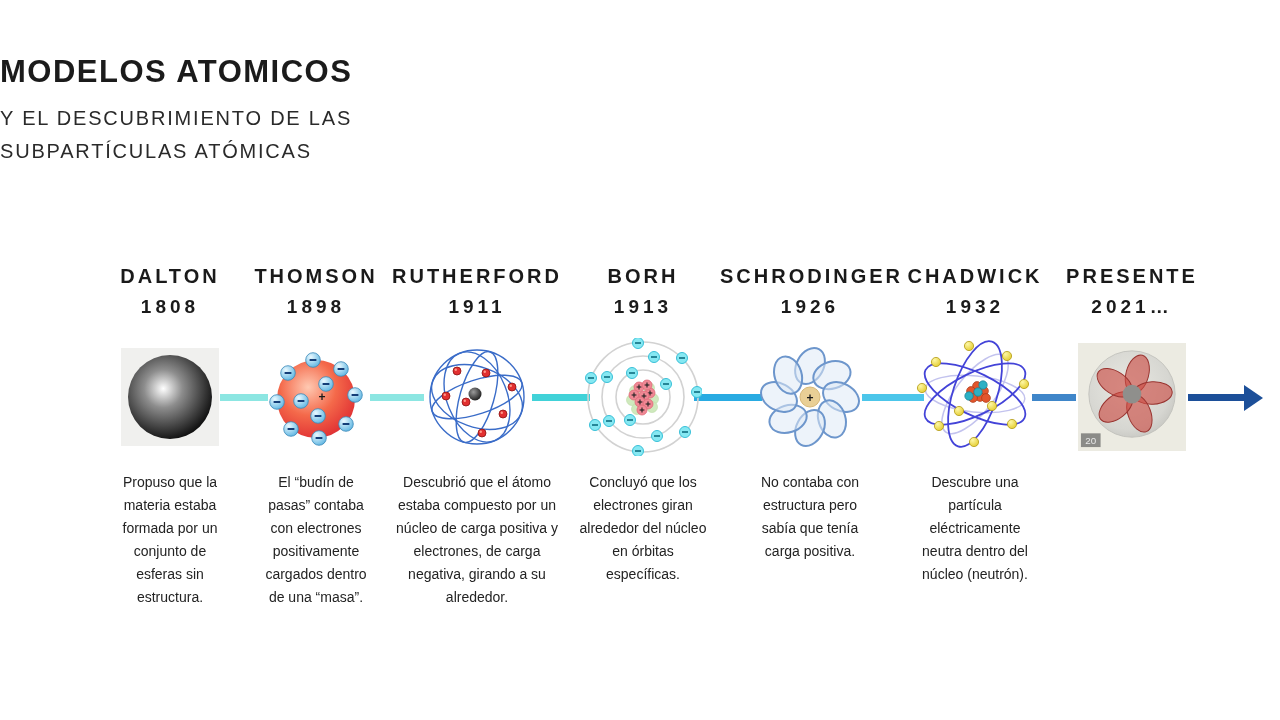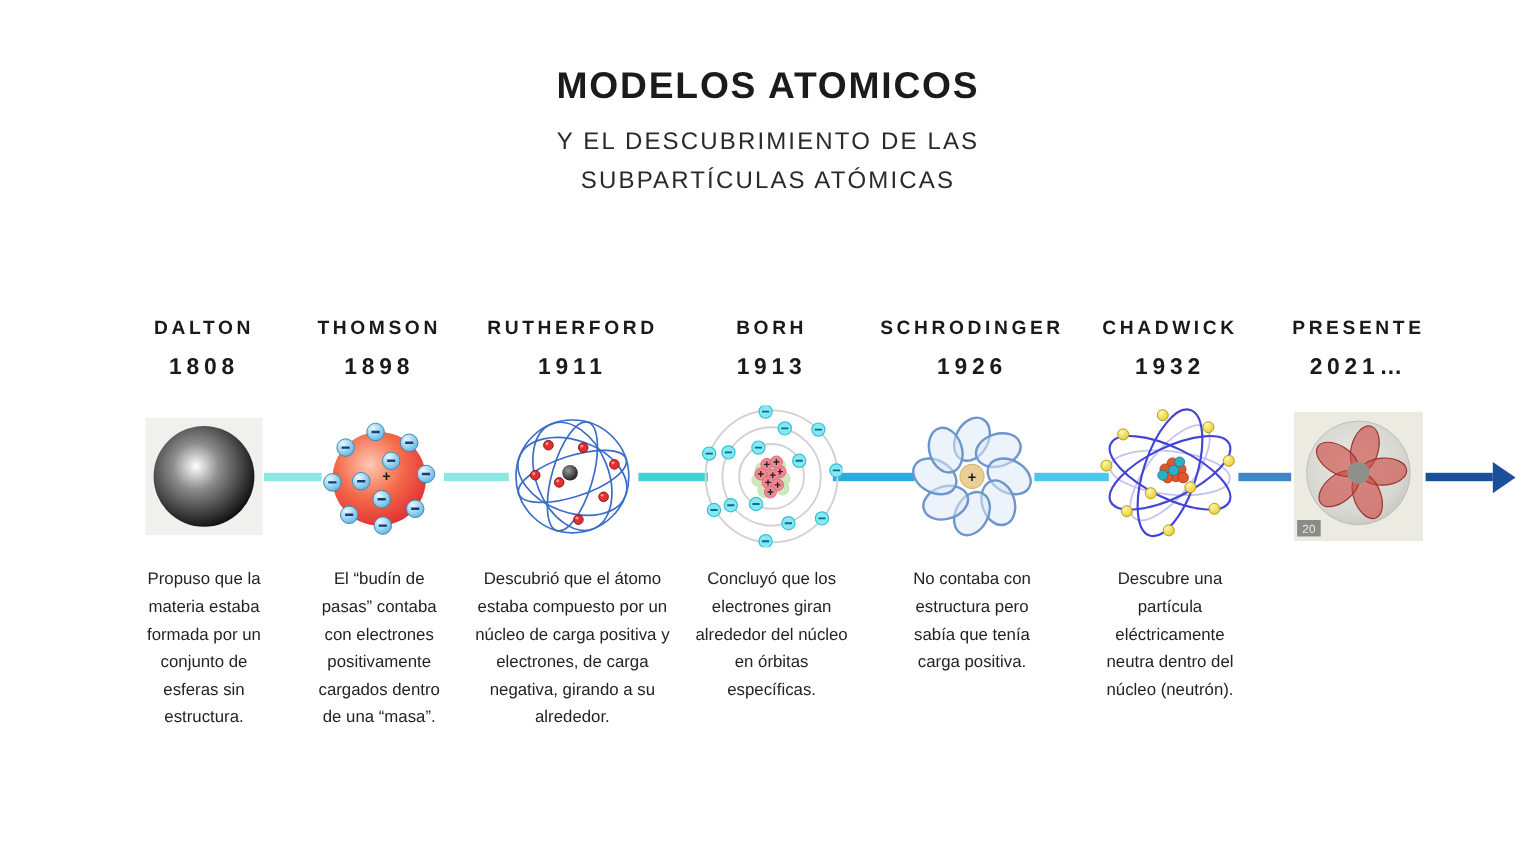--- a/index.html
+++ b/index.html
@@ -1,23 +1,23 @@
 <!DOCTYPE html>
 <html><head>
 <meta charset="utf-8">
 <style>
   html,body{margin:0;padding:0;background:#ffffff;}
   .canvas{position:relative;width:1280px;height:720px;background:#ffffff;overflow:hidden;
           font-family:"Liberation Sans",sans-serif;color:#1c1c1c;}
-  .title{position:absolute;top:54px;left:0;width:1280px;text-align:center;
+  .title{position:absolute;top:54px;left:0;width:1280px;
          font-size:31px;font-weight:800;letter-spacing:1.5px;color:#1b1b1b;}
-  .subtitle{position:absolute;top:102px;left:0;width:1280px;text-align:center;
+  .subtitle{position:absolute;top:102px;left:0;width:1280px;text-align:left;
             font-size:20px;font-weight:400;letter-spacing:1.8px;color:#2a2a2a;line-height:33px;}
   .col{position:absolute;top:0;height:720px;text-align:center;}
-  .col .name{position:absolute;top:265px;left:0;width:100%;font-size:16px;font-weight:700;letter-spacing:3px;color:#1a1a1a;}
+  .col .name{position:absolute;top:265px;left:0;width:100%;font-size:20px;font-weight:700;letter-spacing:3px;color:#1a1a1a;}
   .col .year{position:absolute;top:296px;left:0;width:100%;font-size:19px;font-weight:700;letter-spacing:4px;color:#1a1a1a;}
   .col .model{position:absolute;top:334px;left:0;width:100%;height:126px;display:flex;align-items:center;justify-content:center;}
   .col .desc{position:absolute;top:459px;left:0;width:100%;font-size:14px;line-height:23px;color:#232323;margin-top:12px;}
   .col .desc span{display:inline-block;}
   .seg{position:absolute;top:394px;height:7px;}
   .arrow-line{position:absolute;top:394px;height:7px;}
   .arrow-head{position:absolute;top:385px;width:0;height:0;
               border-top:13px solid transparent;border-bottom:13px solid transparent;border-left:19px solid #1c4f99;}
 </style>
 </head>

